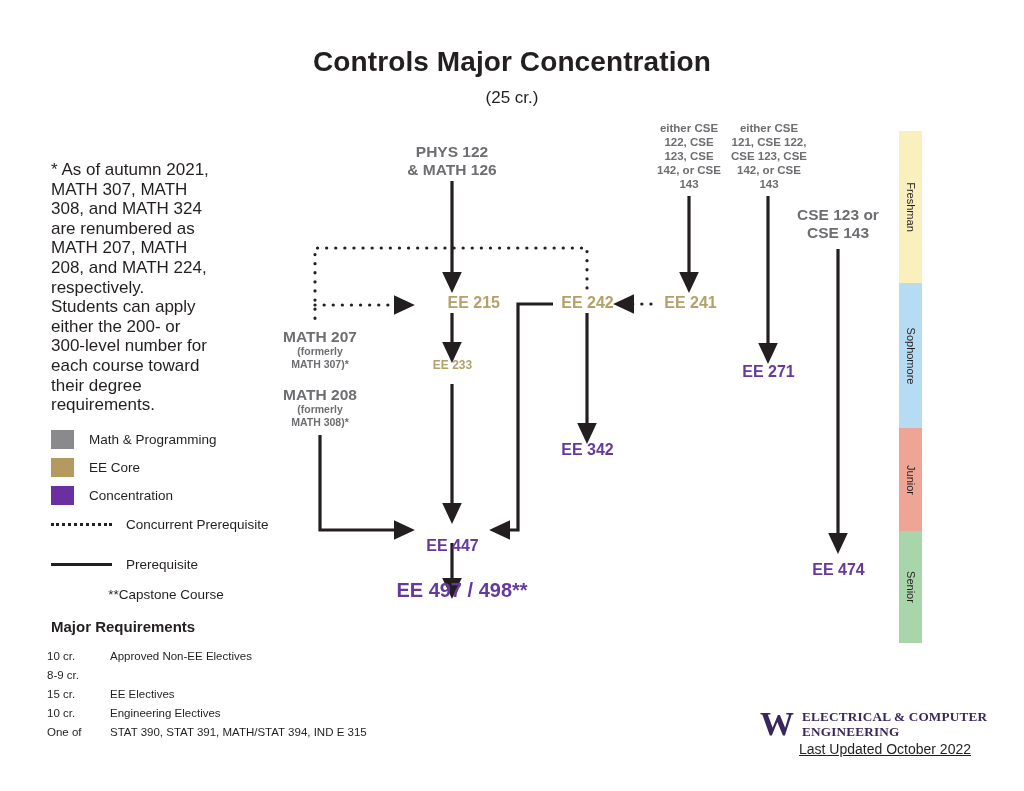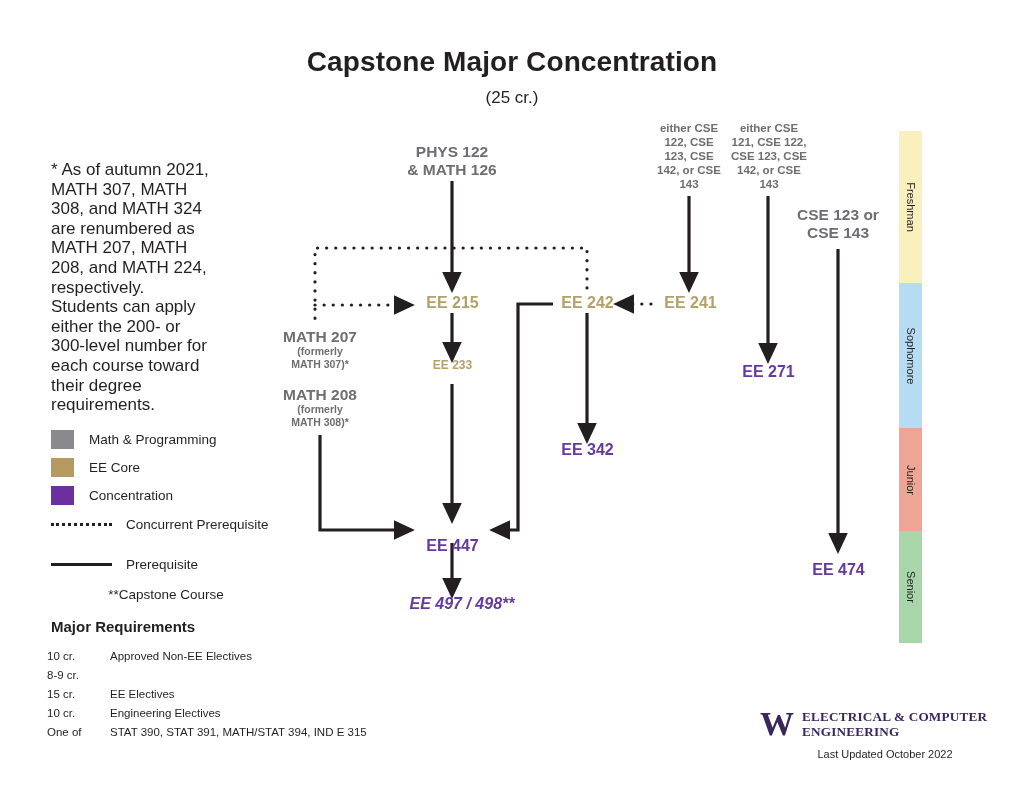--- a/index.html
+++ b/index.html
@@ -50,28 +50,28 @@
     transform:translate(-50%,-50%) rotate(90deg);
     white-space:nowrap;font-size:11px;color:#231f20;}
 
   
   .uw{position:absolute;left:760px;top:707px;width:230px;}
   .uw-row{display:flex;align-items:center;}
   .uw-w{font-family:"Liberation Serif", serif;font-weight:700;font-size:34px;
     color:#39275b;line-height:1;letter-spacing:-1px;margin-right:9px;}
   .uw-txt{font-family:"Liberation Serif", serif;font-weight:700;font-size:13.2px;
     color:#39275b;line-height:1.15;letter-spacing:.2px;}
-  .uw-date{font-size:11px;color:#231f20;text-align:center;margin-top:7px;padding-left:20px;}
+  .uw-date{font-size:14px;color:#231f20;text-align:center;padding-left:20px;text-decoration:underline;}
 </style>
 </head>
 <body>
 
 <div id="canvas">
 
-  <div class="title">Capstone Major Concentration</div>
+  <div class="title">Controls Major Concentration</div>
   <div class="subtitle">(25 cr.)</div>
 
   <div class="footnote">* As of autumn 2021, MATH 307, MATH 308, and MATH 324 are renumbered as MATH 207, MATH 208, and MATH 224, respectively. Students can apply either the 200- or 300-level number for each course toward their degree requirements.</div>
 
   <svg class="edges" viewBox="0 0 1024 791">
     <defs>
       <marker id="ah" markerWidth="7" markerHeight="7" refX="3.2" refY="3.5" orient="auto">
         <path d="M0,0.4 L6.6,3.5 L0,6.6 Z" fill="#231f20"></path>
       </marker>
     </defs>
@@ -126,30 +126,30 @@
 CSE 143</div>
 
   <div class="node n-mp" style="left:253px;top:328px;width:134px;font-size:15.5px;">MATH 207</div>
   <div class="node n-mp sub" style="left:253px;top:345px;width:134px;white-space:pre-line;">(formerly
 MATH 307)*</div>
 
   <div class="node n-mp" style="left:253px;top:386px;width:134px;font-size:15.5px;">MATH 208</div>
   <div class="node n-mp sub" style="left:253px;top:403px;width:134px;white-space:pre-line;">(formerly
 MATH 308)*</div>
 
-  <div class="node n-core" style="left:405px;top:294px;width:95px;font-size:16px;">EE 215</div>
+  <div class="node n-core" style="left:405px;top:294px;width:95px;font-size:16px;text-align:right;">EE 215</div>
   <div class="node n-core" style="left:405px;top:358px;width:95px;font-size:12px;">EE 233</div>
   <div class="node n-core" style="left:540px;top:294px;width:95px;font-size:16px;">EE 242</div>
   <div class="node n-core" style="left:643px;top:294px;width:95px;font-size:16px;">EE 241</div>
 
   <div class="node n-conc" style="left:721px;top:363px;width:95px;font-size:16px;">EE 271</div>
   <div class="node n-conc" style="left:540px;top:441px;width:95px;font-size:16px;">EE 342</div>
   <div class="node n-conc" style="left:405px;top:537px;width:95px;font-size:16px;">EE 447</div>
   <div class="node n-conc" style="left:791px;top:561px;width:95px;font-size:16px;">EE 474</div>
-  <div class="node n-conc" style="left:377px;top:595px;width:170px;font-size:16px;font-style:italic;">EE 497 / 498**</div>
+  <div class="node n-conc" style="left:377px;top:579px;width:170px;font-size:20px;">EE 497 / 498**</div>
 
   <div class="legend">
     <div class="lg-row">
       <span class="sw" style="background: rgb(138, 138, 141);"></span>
       <span class="lg-label">Math &amp; Programming</span>
     </div>
     <div class="lg-row">
       <span class="sw" style="background: rgb(180, 154, 94);"></span>
       <span class="lg-label">EE Core</span>
     </div>

